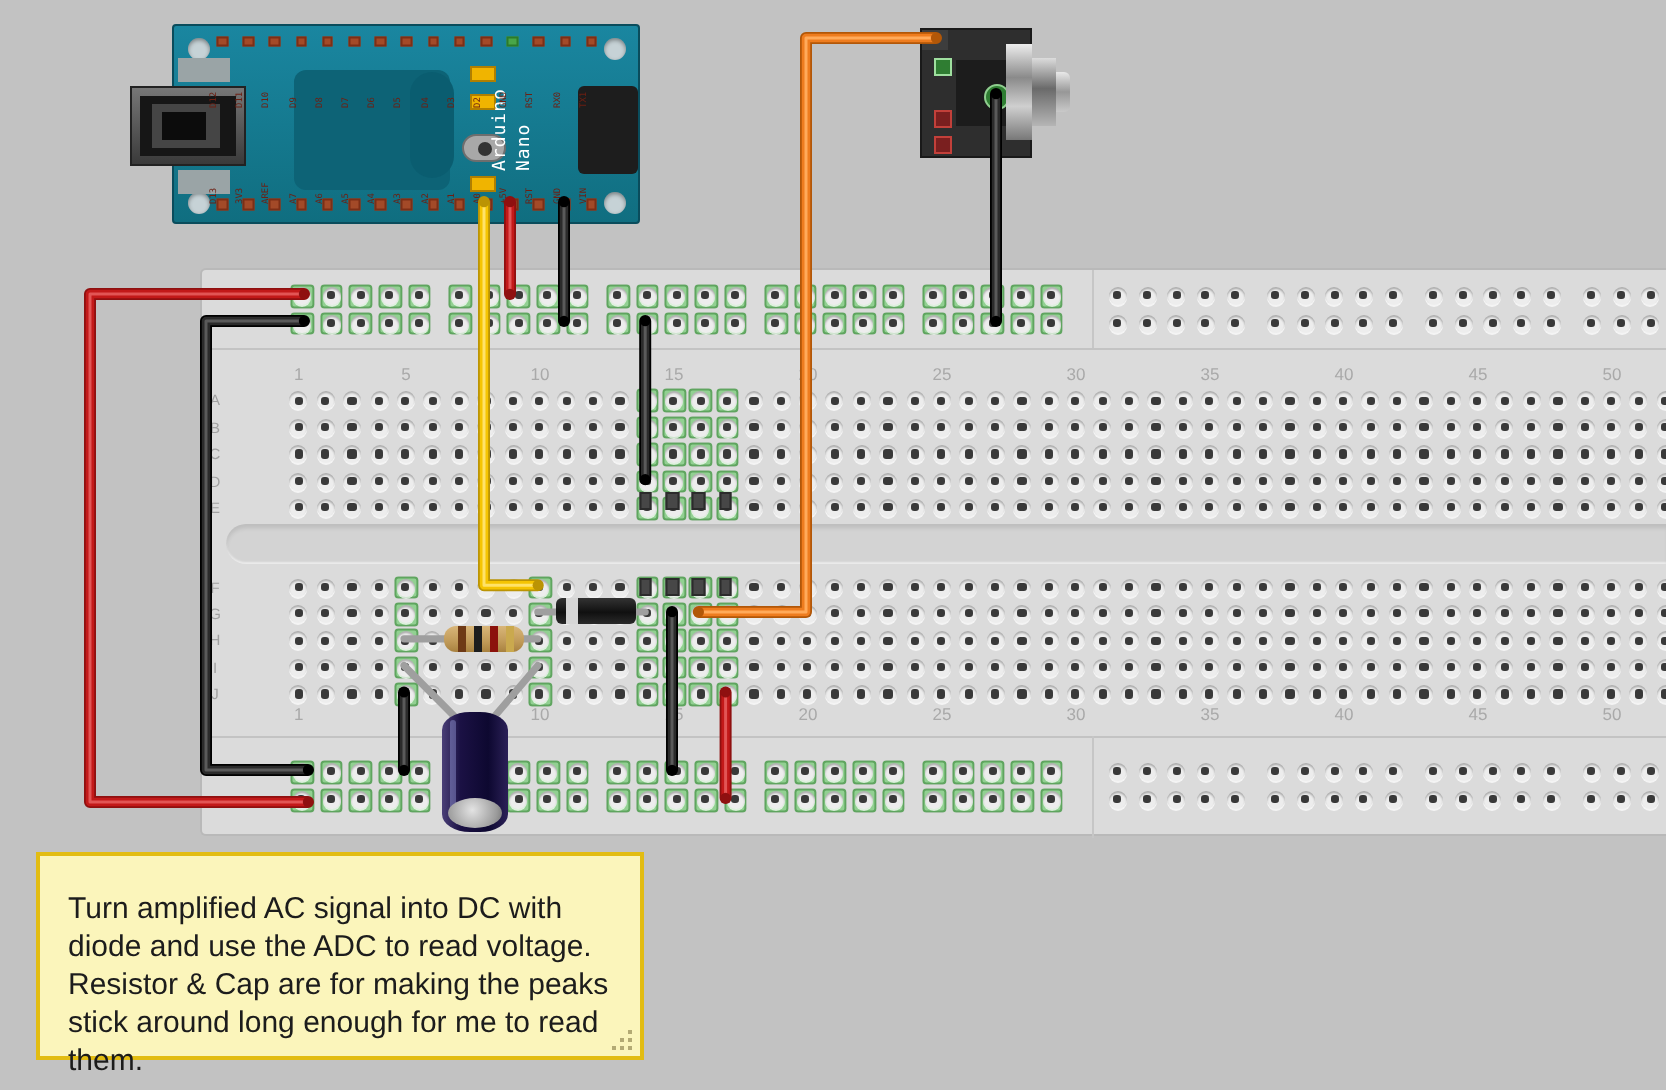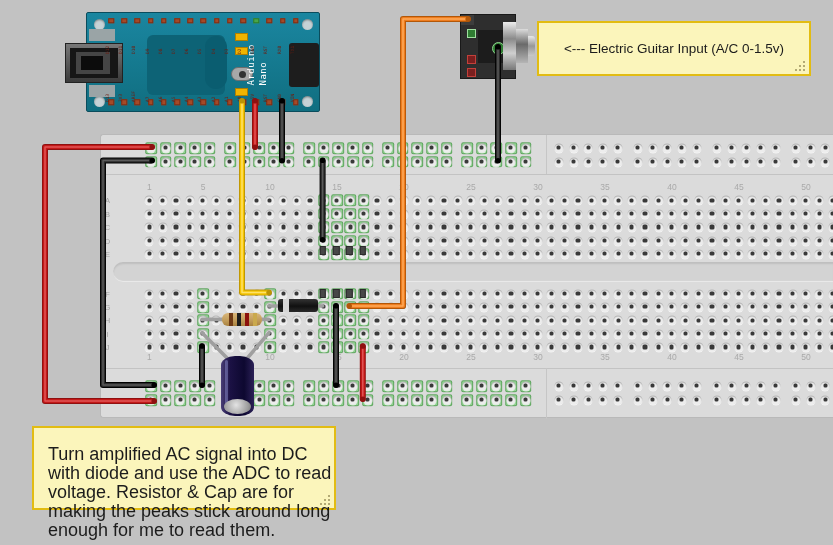--- a/index.html
+++ b/index.html
@@ -70,21 +70,21 @@
   .band{top:0;width:4px;height:13px;}
 
   
   #cap{left:221px;top:356px;width:33px;height:60px;background:linear-gradient(90deg,#4a3f77,#1b1144 28%,#0d0830 70%,#2b2057);border-radius:14px/9px;}
   #cap .shine{left:4px;top:4px;width:3px;height:50px;background:rgba(180,190,255,.35);border-radius:2px;}
   #cap .base{left:3px;top:43px;width:27px;height:15px;border-radius:50%;background:radial-gradient(circle at 45% 40%,#e3e3e3,#9c9c9c 70%,#6f6f6f);}
 
   
   .note{z-index:5;background:#fbf5bb;border:2.5px solid #e2bc12;color:#1c1c1c;}
   #note-guitar{left:537px;top:21px;width:274px;height:55px;display:flex;align-items:center;justify-content:center;font-size:13.5px;}
-  #note-info{left:32px;top:426px;width:304px;height:84px;padding:17px 14px;font-size:18px;line-height:19px;}
+  #note-info{left:18px;top:426px;width:304px;height:104px;padding:17px 14px;font-size:15px;line-height:19px;}
   .note-resize{right:3px;bottom:3px;width:11px;height:11px;}
   .note-resize::before{content:"";position:absolute;left:0;bottom:0;width:2px;height:2px;background:#b3aa74;box-shadow:4px 0 #b3aa74,8px 0 #b3aa74,8px -4px #b3aa74,8px -8px #b3aa74,4px -4px #b3aa74;}
 </style>
 </head>
 <body>
 
 <div id="stage">
 
   <div id="board">
     <div class="hr" style="top:39px"></div>
@@ -1163,24 +1163,20 @@
       </g>
       <g>
         <polyline points="202,346.2 202,385" fill="none" stroke="#000000" stroke-width="6" stroke-linecap="round" stroke-linejoin="round"></polyline>
         <polyline points="202,346.2 202,385" fill="none" stroke="#2b2b2b" stroke-width="4.2" stroke-linecap="round" stroke-linejoin="round"></polyline>
         <polyline points="202,346.2 202,385" fill="none" stroke="#5a5a5a" stroke-width="1.5" stroke-linecap="round" stroke-linejoin="round"></polyline>
         <circle cx="202" cy="346.2" r="2.6" fill="#000000"></circle>
         <circle cx="202" cy="385" r="2.6" fill="#000000"></circle>
       </g>
     </svg>
 
-  <div id="note-guitar" class="note">
-    <span>&lt;--- Electric Guitar Input (A/C 0-1.5v)</span>
-    <div class="note-resize"></div>
-  </div>
   <div id="note-info" class="note">
     <span>Turn amplified AC signal into DC with diode and use the ADC to read voltage.  Resistor &amp; Cap are for making the peaks stick around long enough for me to read them.</span>
     <div class="note-resize"></div>
   </div>
 
 <div class="icpin part" style="left: 322.6px; top: 246px;"></div>
     <div class="icpin part" style="left: 322.6px; top: 289px;"></div>
     <div class="icpin part" style="left: 336px; top: 246px;"></div>
     <div class="icpin part" style="left: 336px; top: 289px;"></div>
     <div class="icpin part" style="left: 349.4px; top: 246px;"></div>

